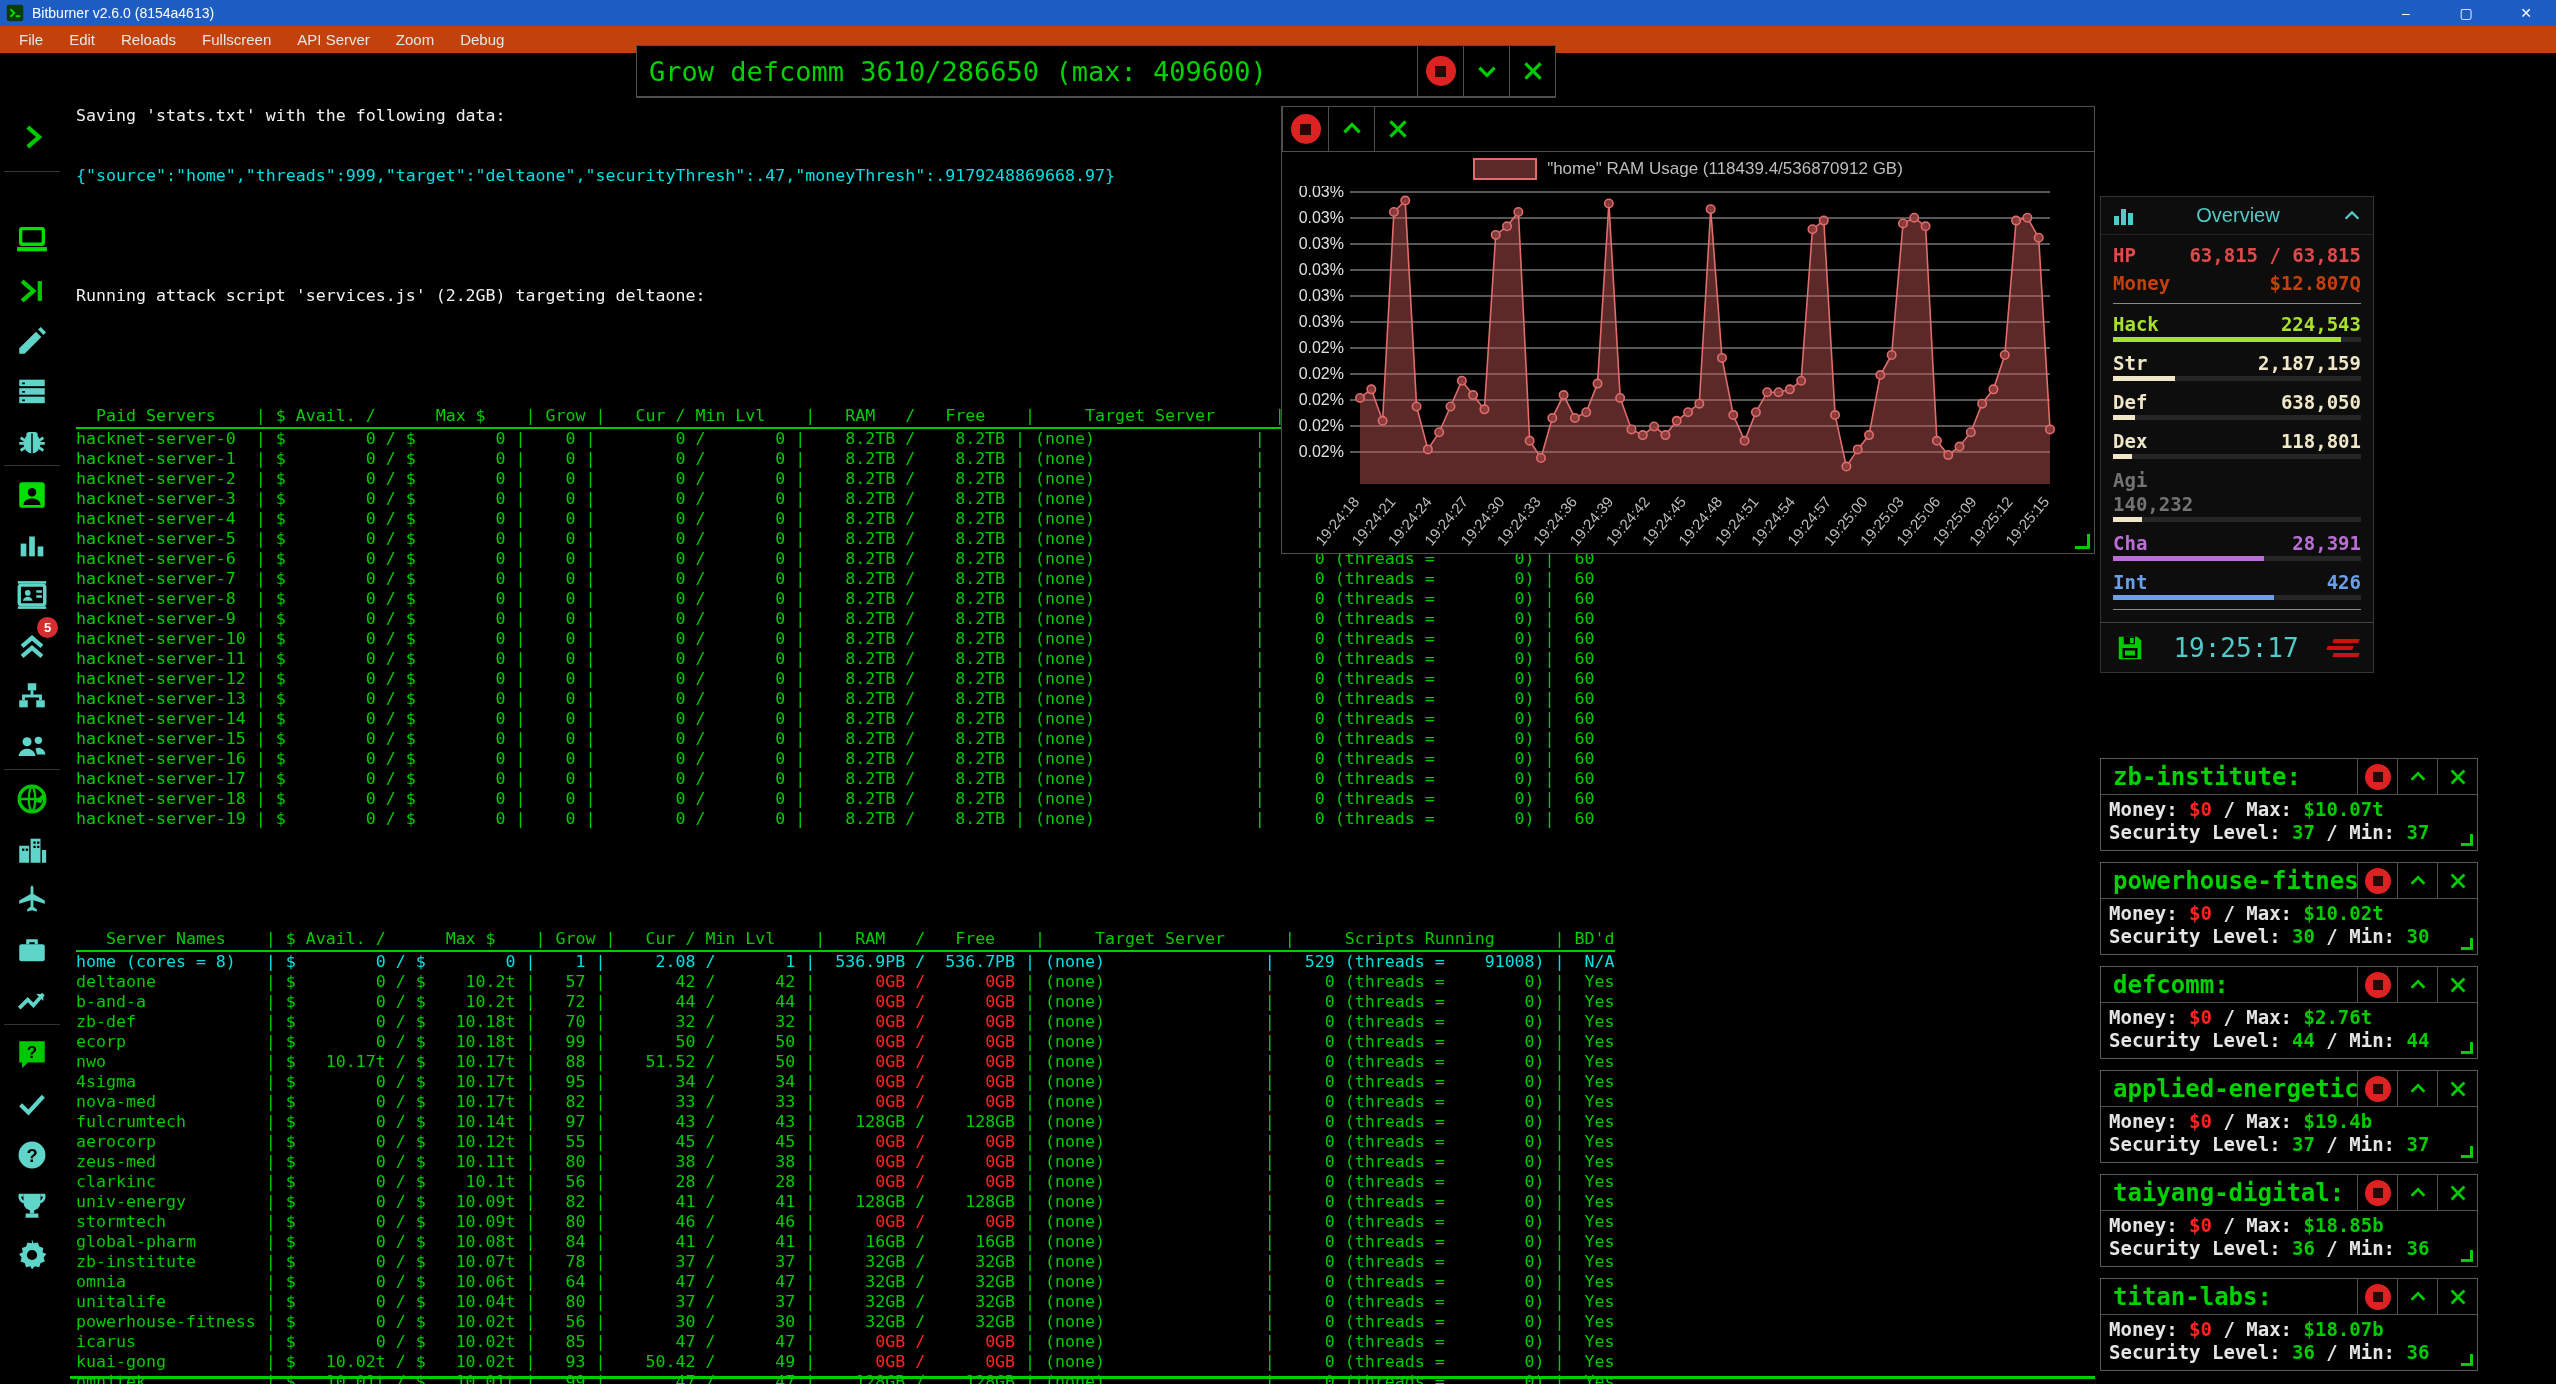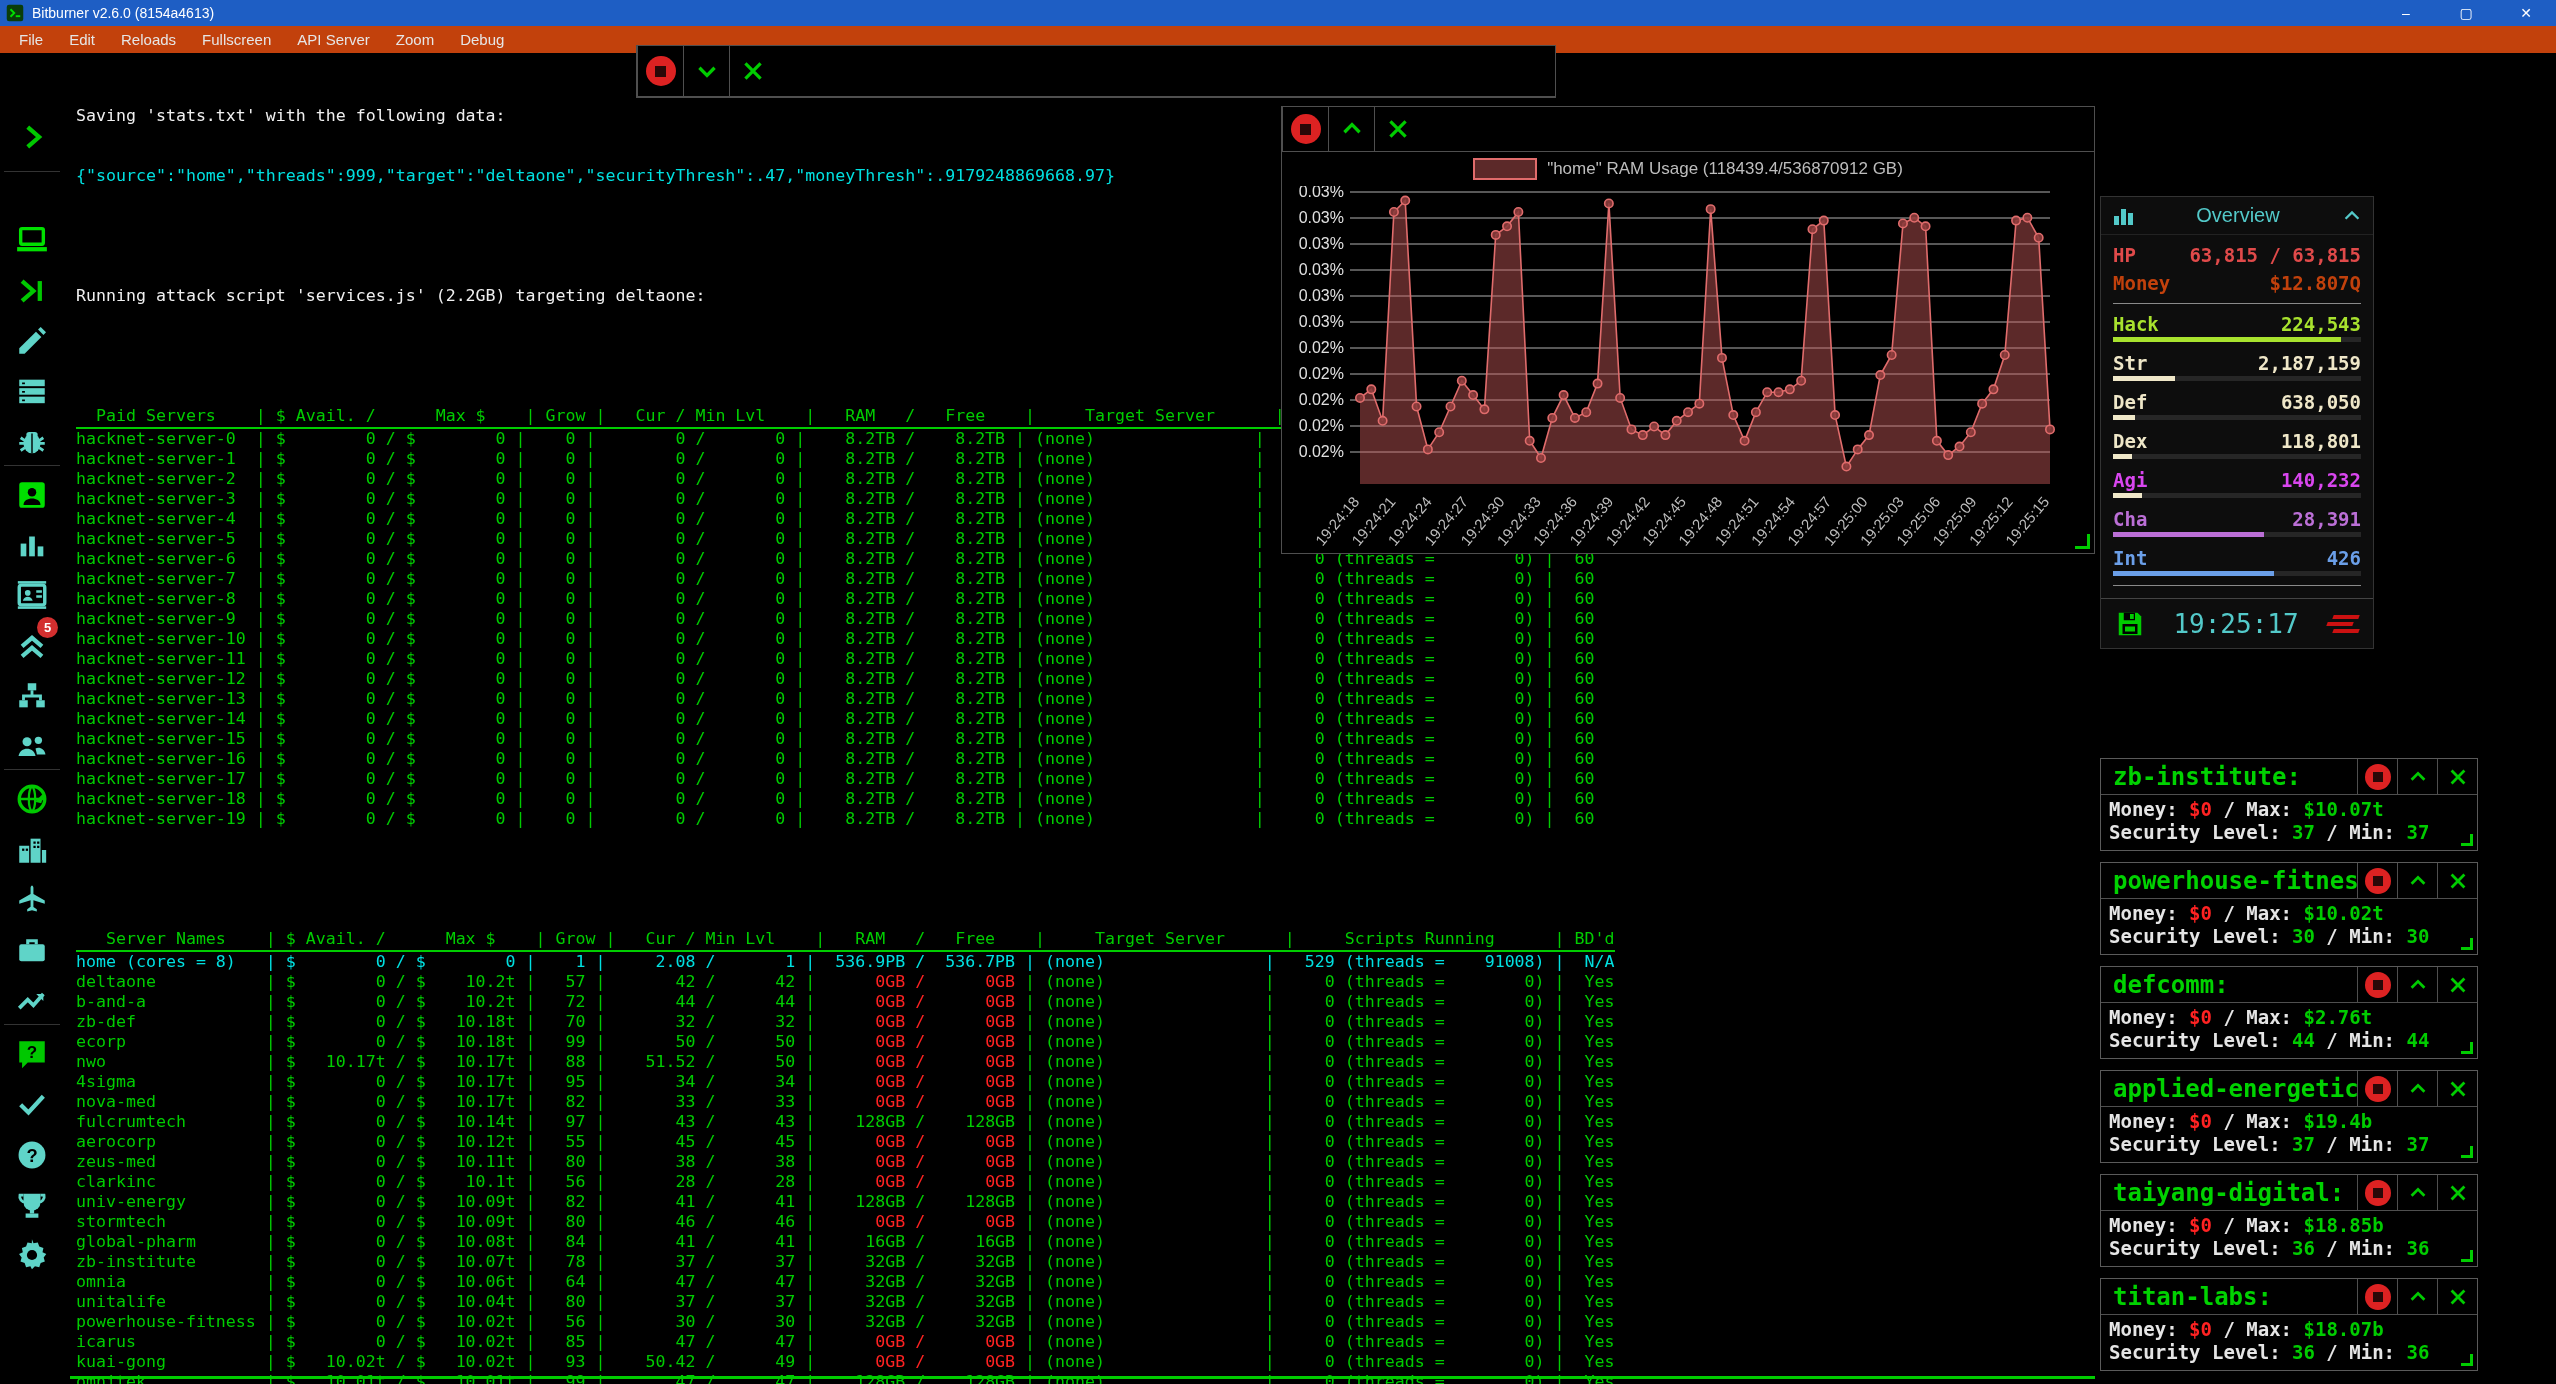--- a/index.html
+++ b/index.html
@@ -305,20 +305,21 @@
   <div>&nbsp;</div>
   <div id="table1"><div><span class="hdr-row g">  Paid Servers    | $ Avail. /      Max $    | Grow |   Cur / Min Lvl    |   RAM   /   Free    |     Target Server      |     Scripts Running      |</span></div><div><span class="g">hacknet-server-0  | $        0 / $        0 |    0 |        0 /       0 | </span><span class="g">   8.2TB /    8.2TB</span><span class="g"> | (none)                |     0 (threads =        0) |  60</span></div><div><span class="g">hacknet-server-1  | $        0 / $        0 |    0 |        0 /       0 | </span><span class="g">   8.2TB /    8.2TB</span><span class="g"> | (none)                |     0 (threads =        0) |  60</span></div><div><span class="g">hacknet-server-2  | $        0 / $        0 |    0 |        0 /       0 | </span><span class="g">   8.2TB /    8.2TB</span><span class="g"> | (none)                |     0 (threads =        0) |  60</span></div><div><span class="g">hacknet-server-3  | $        0 / $        0 |    0 |        0 /       0 | </span><span class="g">   8.2TB /    8.2TB</span><span class="g"> | (none)                |     0 (threads =        0) |  60</span></div><div><span class="g">hacknet-server-4  | $        0 / $        0 |    0 |        0 /       0 | </span><span class="g">   8.2TB /    8.2TB</span><span class="g"> | (none)                |     0 (threads =        0) |  60</span></div><div><span class="g">hacknet-server-5  | $        0 / $        0 |    0 |        0 /       0 | </span><span class="g">   8.2TB /    8.2TB</span><span class="g"> | (none)                |     0 (threads =        0) |  60</span></div><div><span class="g">hacknet-server-6  | $        0 / $        0 |    0 |        0 /       0 | </span><span class="g">   8.2TB /    8.2TB</span><span class="g"> | (none)                |     0 (threads =        0) |  60</span></div><div><span class="g">hacknet-server-7  | $        0 / $        0 |    0 |        0 /       0 | </span><span class="g">   8.2TB /    8.2TB</span><span class="g"> | (none)                |     0 (threads =        0) |  60</span></div><div><span class="g">hacknet-server-8  | $        0 / $        0 |    0 |        0 /       0 | </span><span class="g">   8.2TB /    8.2TB</span><span class="g"> | (none)                |     0 (threads =        0) |  60</span></div><div><span class="g">hacknet-server-9  | $        0 / $        0 |    0 |        0 /       0 | </span><span class="g">   8.2TB /    8.2TB</span><span class="g"> | (none)                |     0 (threads =        0) |  60</span></div><div><span class="g">hacknet-server-10 | $        0 / $        0 |    0 |        0 /       0 | </span><span class="g">   8.2TB /    8.2TB</span><span class="g"> | (none)                |     0 (threads =        0) |  60</span></div><div><span class="g">hacknet-server-11 | $        0 / $        0 |    0 |        0 /       0 | </span><span class="g">   8.2TB /    8.2TB</span><span class="g"> | (none)                |     0 (threads =        0) |  60</span></div><div><span class="g">hacknet-server-12 | $        0 / $        0 |    0 |        0 /       0 | </span><span class="g">   8.2TB /    8.2TB</span><span class="g"> | (none)                |     0 (threads =        0) |  60</span></div><div><span class="g">hacknet-server-13 | $        0 / $        0 |    0 |        0 /       0 | </span><span class="g">   8.2TB /    8.2TB</span><span class="g"> | (none)                |     0 (threads =        0) |  60</span></div><div><span class="g">hacknet-server-14 | $        0 / $        0 |    0 |        0 /       0 | </span><span class="g">   8.2TB /    8.2TB</span><span class="g"> | (none)                |     0 (threads =        0) |  60</span></div><div><span class="g">hacknet-server-15 | $        0 / $        0 |    0 |        0 /       0 | </span><span class="g">   8.2TB /    8.2TB</span><span class="g"> | (none)                |     0 (threads =        0) |  60</span></div><div><span class="g">hacknet-server-16 | $        0 / $        0 |    0 |        0 /       0 | </span><span class="g">   8.2TB /    8.2TB</span><span class="g"> | (none)                |     0 (threads =        0) |  60</span></div><div><span class="g">hacknet-server-17 | $        0 / $        0 |    0 |        0 /       0 | </span><span class="g">   8.2TB /    8.2TB</span><span class="g"> | (none)                |     0 (threads =        0) |  60</span></div><div><span class="g">hacknet-server-18 | $        0 / $        0 |    0 |        0 /       0 | </span><span class="g">   8.2TB /    8.2TB</span><span class="g"> | (none)                |     0 (threads =        0) |  60</span></div><div><span class="g">hacknet-server-19 | $        0 / $        0 |    0 |        0 /       0 | </span><span class="g">   8.2TB /    8.2TB</span><span class="g"> | (none)                |     0 (threads =        0) |  60</span></div></div>
   <div>&nbsp;</div>
   <div id="table2"><div><span class="hdr-row g">   Server Names    | $ Avail. /      Max $    | Grow |   Cur / Min Lvl    |   RAM   /   Free    |     Target Server      |     Scripts Running      | BD'd</span></div><div><span class="cy">home (cores = 8)   | $        0 / $        0 |    1 |     2.08 /       1 | </span><span class="cy"> 536.9PB /  536.7PB</span><span class="cy"> | (none)                |   529 (threads =    91008) |  N/A</span></div><div><span class="g">deltaone           | $        0 / $    10.2t |   57 |       42 /      42 | </span><span class="rd">     0GB /      0GB</span><span class="g"> | (none)                |     0 (threads =        0) |  Yes</span></div><div><span class="g">b-and-a            | $        0 / $    10.2t |   72 |       44 /      44 | </span><span class="rd">     0GB /      0GB</span><span class="g"> | (none)                |     0 (threads =        0) |  Yes</span></div><div><span class="g">zb-def             | $        0 / $   10.18t |   70 |       32 /      32 | </span><span class="rd">     0GB /      0GB</span><span class="g"> | (none)                |     0 (threads =        0) |  Yes</span></div><div><span class="g">ecorp              | $        0 / $   10.18t |   99 |       50 /      50 | </span><span class="rd">     0GB /      0GB</span><span class="g"> | (none)                |     0 (threads =        0) |  Yes</span></div><div><span class="g">nwo                | $   10.17t / $   10.17t |   88 |    51.52 /      50 | </span><span class="rd">     0GB /      0GB</span><span class="g"> | (none)                |     0 (threads =        0) |  Yes</span></div><div><span class="g">4sigma             | $        0 / $   10.17t |   95 |       34 /      34 | </span><span class="rd">     0GB /      0GB</span><span class="g"> | (none)                |     0 (threads =        0) |  Yes</span></div><div><span class="g">nova-med           | $        0 / $   10.17t |   82 |       33 /      33 | </span><span class="rd">     0GB /      0GB</span><span class="g"> | (none)                |     0 (threads =        0) |  Yes</span></div><div><span class="g">fulcrumtech        | $        0 / $   10.14t |   97 |       43 /      43 | </span><span class="g">   128GB /    128GB</span><span class="g"> | (none)                |     0 (threads =        0) |  Yes</span></div><div><span class="g">aerocorp           | $        0 / $   10.12t |   55 |       45 /      45 | </span><span class="rd">     0GB /      0GB</span><span class="g"> | (none)                |     0 (threads =        0) |  Yes</span></div><div><span class="g">zeus-med           | $        0 / $   10.11t |   80 |       38 /      38 | </span><span class="rd">     0GB /      0GB</span><span class="g"> | (none)                |     0 (threads =        0) |  Yes</span></div><div><span class="g">clarkinc           | $        0 / $    10.1t |   56 |       28 /      28 | </span><span class="rd">     0GB /      0GB</span><span class="g"> | (none)                |     0 (threads =        0) |  Yes</span></div><div><span class="g">univ-energy        | $        0 / $   10.09t |   82 |       41 /      41 | </span><span class="g">   128GB /    128GB</span><span class="g"> | (none)                |     0 (threads =        0) |  Yes</span></div><div><span class="g">stormtech          | $        0 / $   10.09t |   80 |       46 /      46 | </span><span class="rd">     0GB /      0GB</span><span class="g"> | (none)                |     0 (threads =        0) |  Yes</span></div><div><span class="g">global-pharm       | $        0 / $   10.08t |   84 |       41 /      41 | </span><span class="g">    16GB /     16GB</span><span class="g"> | (none)                |     0 (threads =        0) |  Yes</span></div><div><span class="g">zb-institute       | $        0 / $   10.07t |   78 |       37 /      37 | </span><span class="g">    32GB /     32GB</span><span class="g"> | (none)                |     0 (threads =        0) |  Yes</span></div><div><span class="g">omnia              | $        0 / $   10.06t |   64 |       47 /      47 | </span><span class="g">    32GB /     32GB</span><span class="g"> | (none)                |     0 (threads =        0) |  Yes</span></div><div><span class="g">unitalife          | $        0 / $   10.04t |   80 |       37 /      37 | </span><span class="g">    32GB /     32GB</span><span class="g"> | (none)                |     0 (threads =        0) |  Yes</span></div><div><span class="g">powerhouse-fitness | $        0 / $   10.02t |   56 |       30 /      30 | </span><span class="g">    32GB /     32GB</span><span class="g"> | (none)                |     0 (threads =        0) |  Yes</span></div><div><span class="g">icarus             | $        0 / $   10.02t |   85 |       47 /      47 | </span><span class="rd">     0GB /      0GB</span><span class="g"> | (none)                |     0 (threads =        0) |  Yes</span></div><div><span class="g">kuai-gong          | $   10.02t / $   10.02t |   93 |    50.42 /      49 | </span><span class="rd">     0GB /      0GB</span><span class="g"> | (none)                |     0 (threads =        0) |  Yes</span></div><div><span class="g">omnitek            | $   10.01t / $   10.01t |   99 |       47 /      47 | </span><span class="g">   128GB /    128GB</span><span class="g"> | (none)                |     0 (threads =        0) |  Yes</span></div></div>
   
 </div>
 <div id="input-line"></div>
 
 <div id="grow-popup" class="tail">
   <div class="tail-bar" style="height:51px;">
+    <div class="tail-title">Grow defcomm 3610/286650 (max: 409600)</div>
     <div class="tbtn">
       <span class="stop-circle" style="width:30px;height:30px;">
           <span class="stop-sq" style="width:11px;height:11px;"></span>
         </span>
     </div>
     <div class="tbtn">
       <svg width="26" height="26" viewBox="0 0 24 24">
           <path class="glyph-green" d="M5 9l7 7 7-7"></path>
         </svg>
     </div>
@@ -508,21 +509,21 @@
       <div class="stat-bar">
         <i style="width: 9%; background: rgb(239, 231, 200);"></i>
       </div>
       <div class="stat-row" style="color: rgb(239, 231, 200);">
         <span>Dex</span>
         <span>118,801</span>
       </div>
       <div class="stat-bar">
         <i style="width: 7.5%; background: rgb(239, 231, 200);"></i>
       </div>
-      <div class="stat-row" style="color: #d946ef;">
+      <div class="stat-row" style="color: #737373; flex-direction: column;">
         <span>Agi</span>
         <span>140,232</span>
       </div>
       <div class="stat-bar">
         <i style="width: 11.5%; background: rgb(239, 231, 200);"></i>
       </div>
       <div class="stat-row" style="color: rgb(187, 111, 214);">
         <span>Cha</span>
         <span>28,391</span>
       </div>

